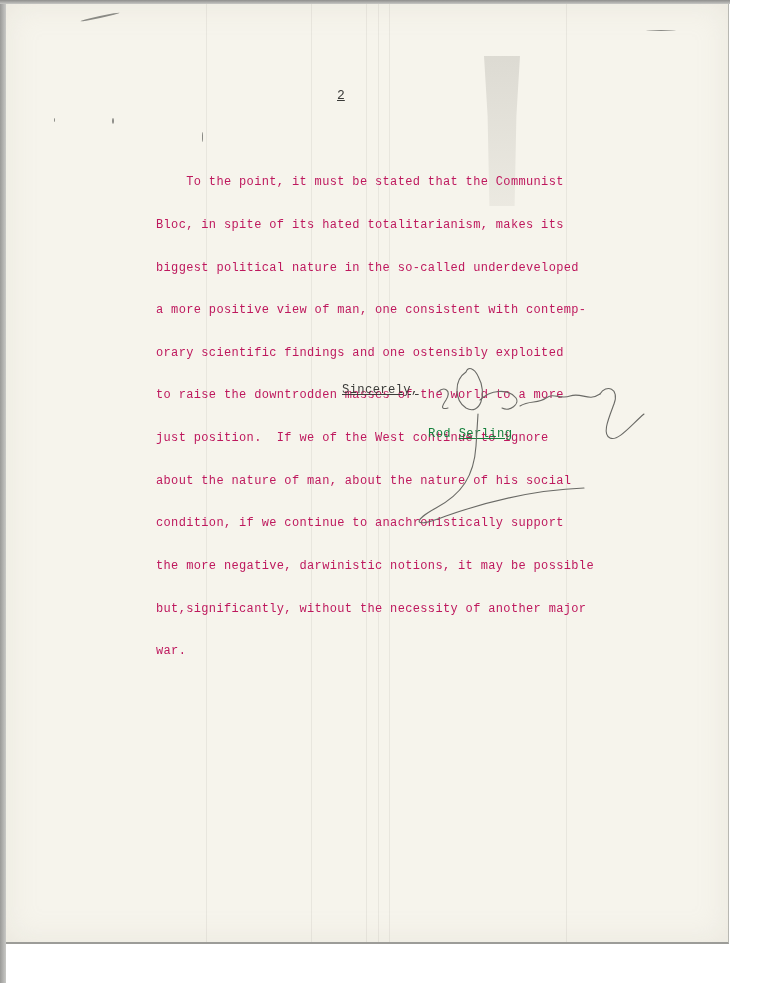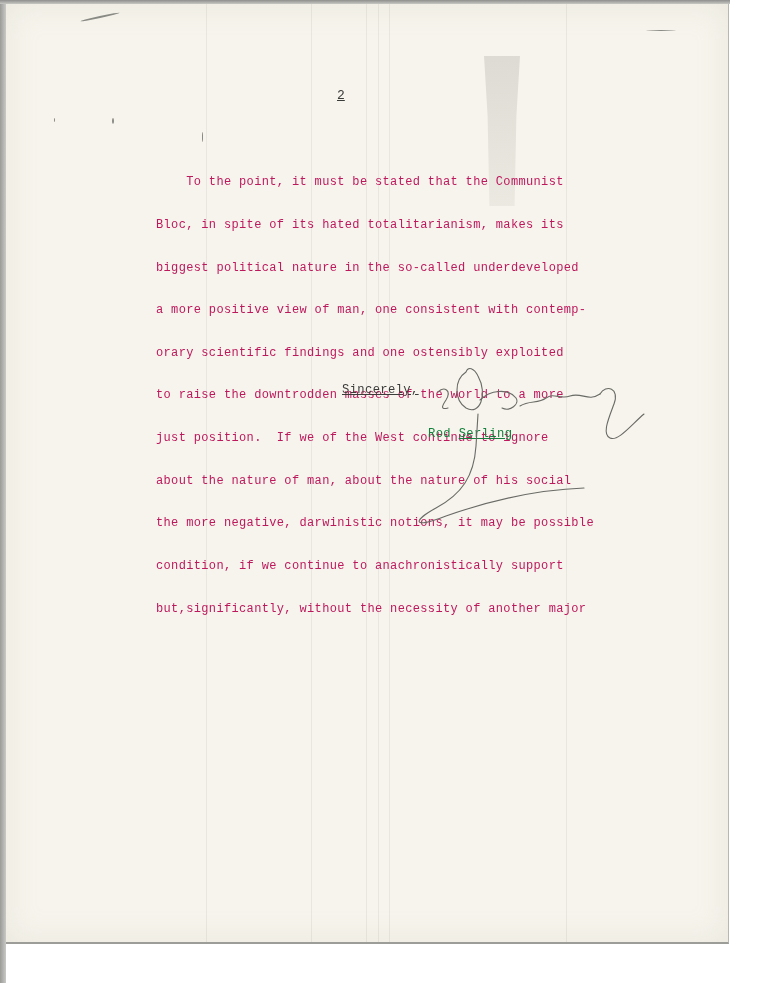--- a/index.html
+++ b/index.html
@@ -75,23 +75,24 @@
 
 <div class="body-text">
   <span class="line">    To the point, it must be stated that the Communist</span>
   <span class="line">Bloc, in spite of its hated totalitarianism, makes its</span>
   <span class="line">biggest political nature in the so-called underdeveloped</span>
   <span class="line">a more positive view of man, one consistent with contemp-</span>
   <span class="line">orary scientific findings and one ostensibly exploited</span>
   <span class="line">to raise the downtrodden masses of the world to a more</span>
   <span class="line">just position.  If we of the West continue to ignore</span>
   <span class="line">about the nature of man, about the nature of his social</span>
+  <span class="line">condition, if we continue to anachronistically support</span>
   <span class="line">the more negative, darwinistic notions, it may be possible</span>
-  <span class="line">condition, if we continue to anachronistically support</span>
   <span class="line">but,significantly, without the necessity of another major</span>
+  <span class="line">war.</span>
 </div>
 
 <div class="closing">Sincerely,</div>
 
 <div class="signer">
   <span>Rod</span>
   <span class="underline">Serling</span>
 </div>
 
 <svg class="signature" viewBox="0 0 290 170">

